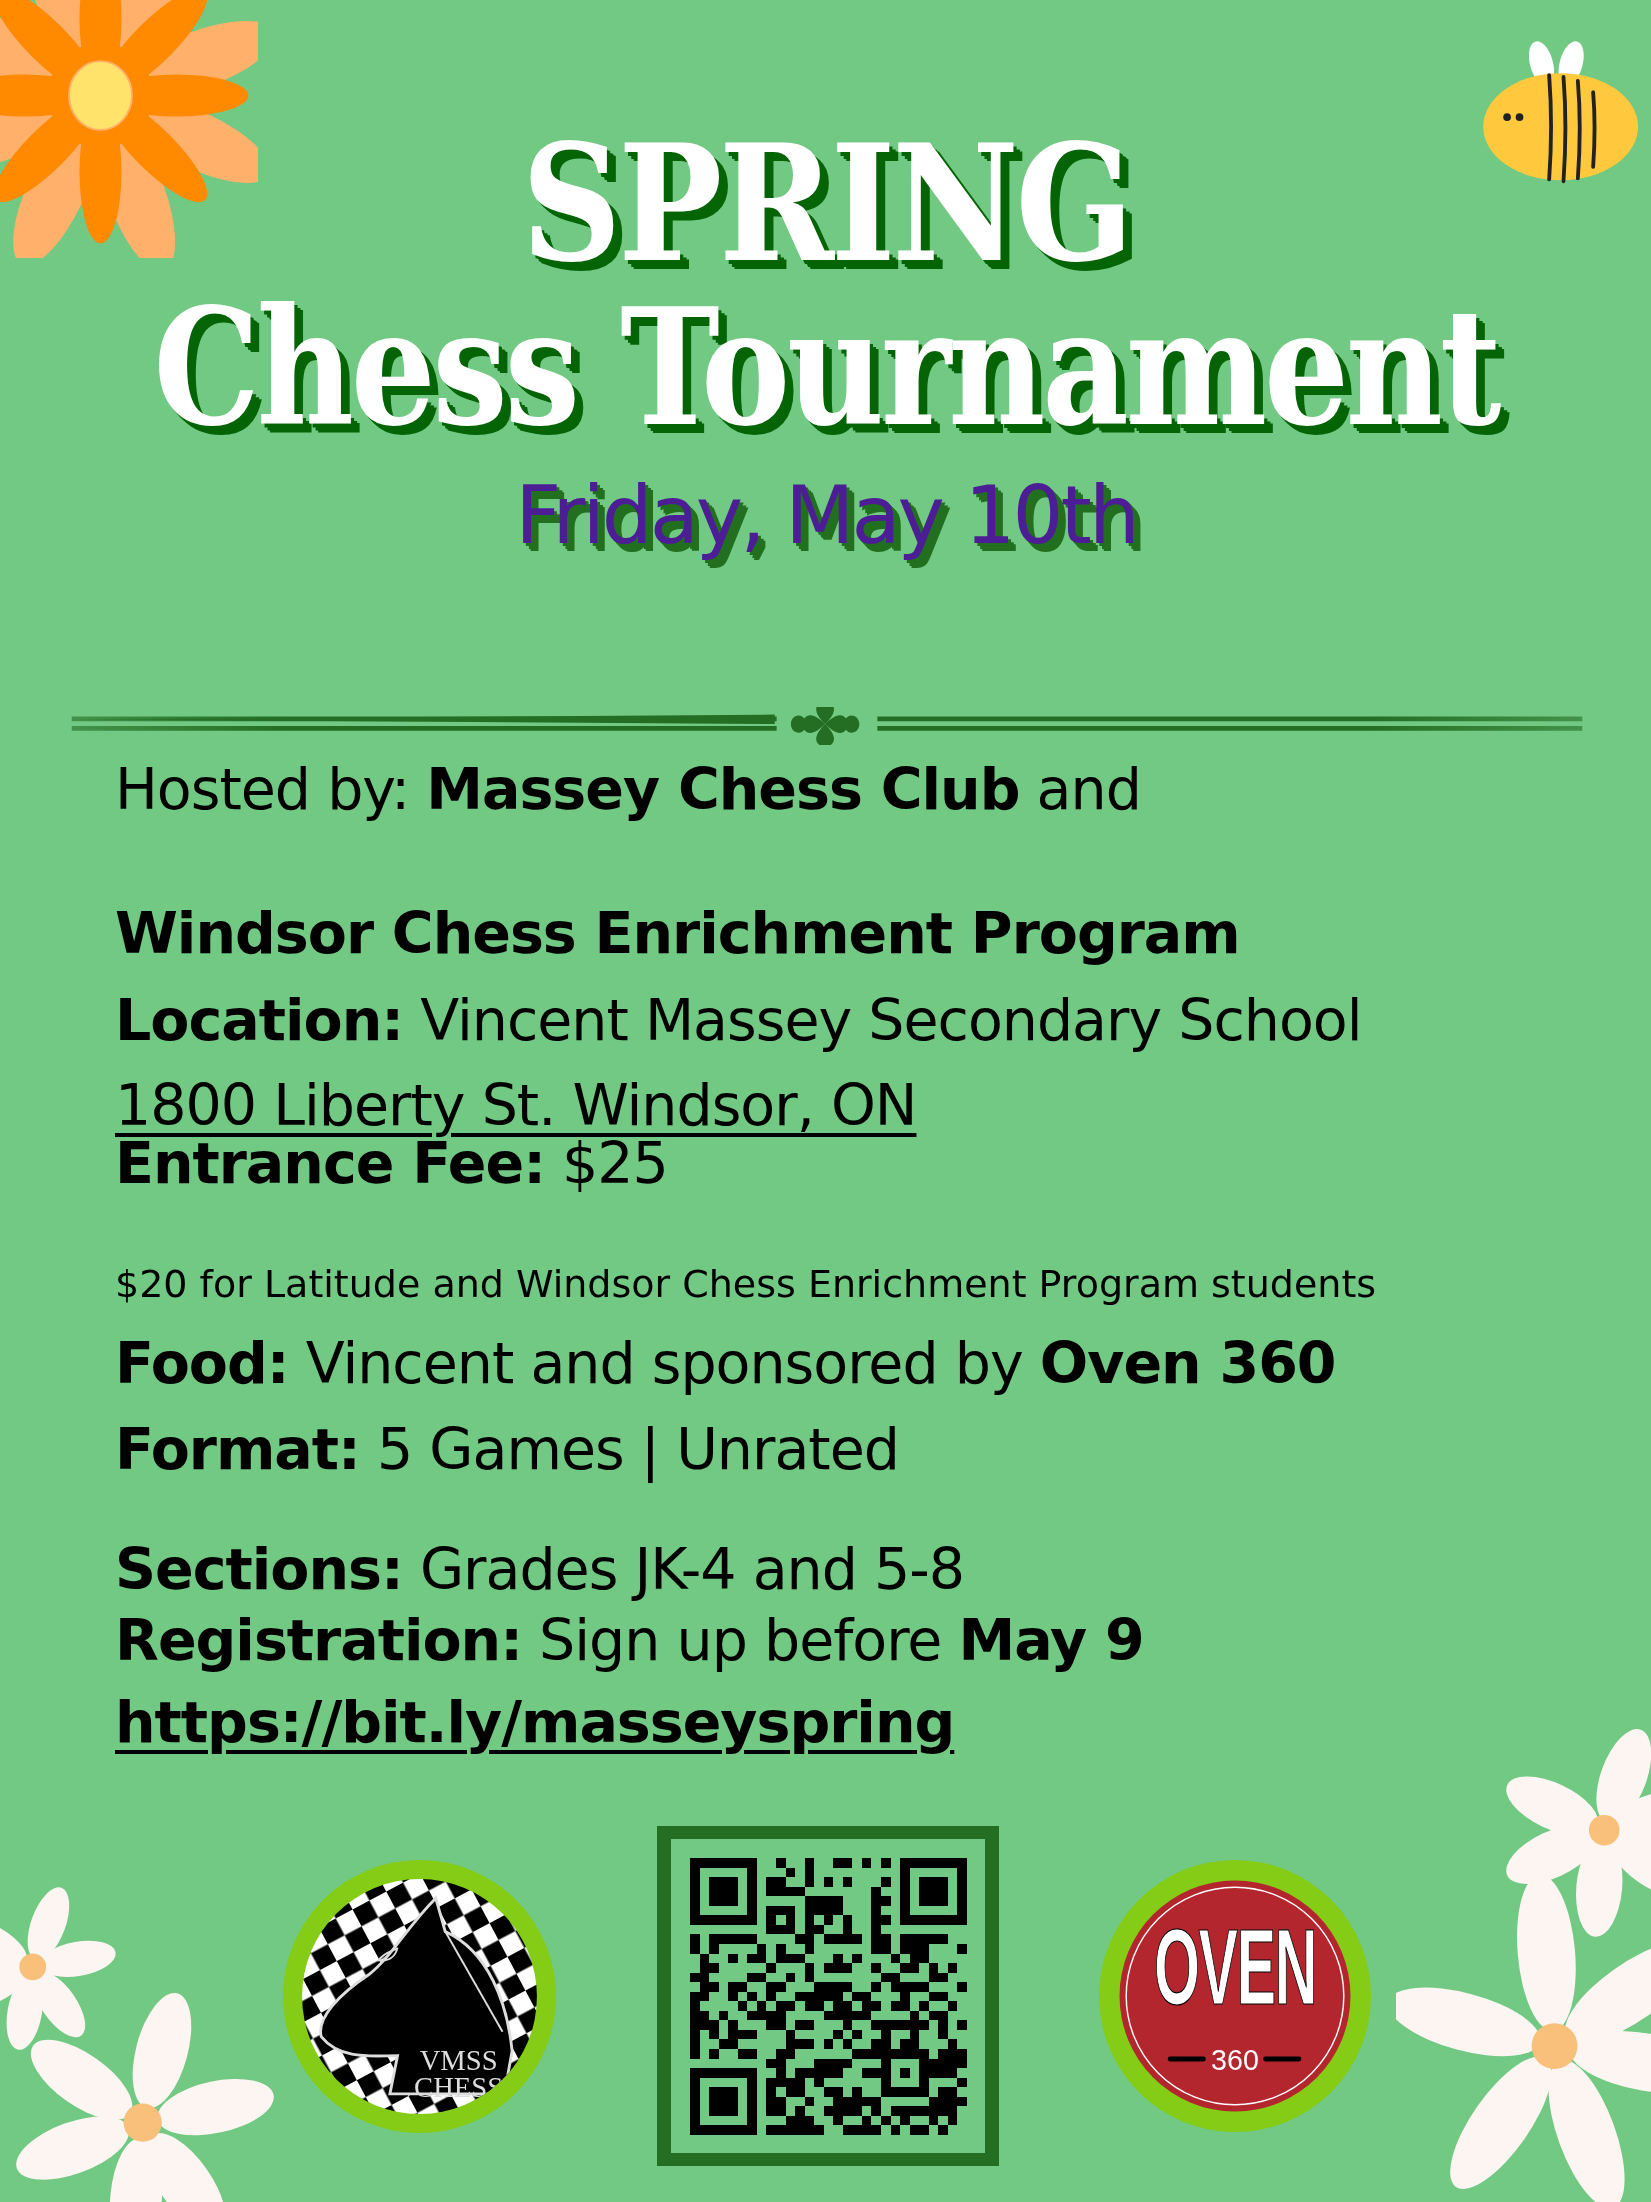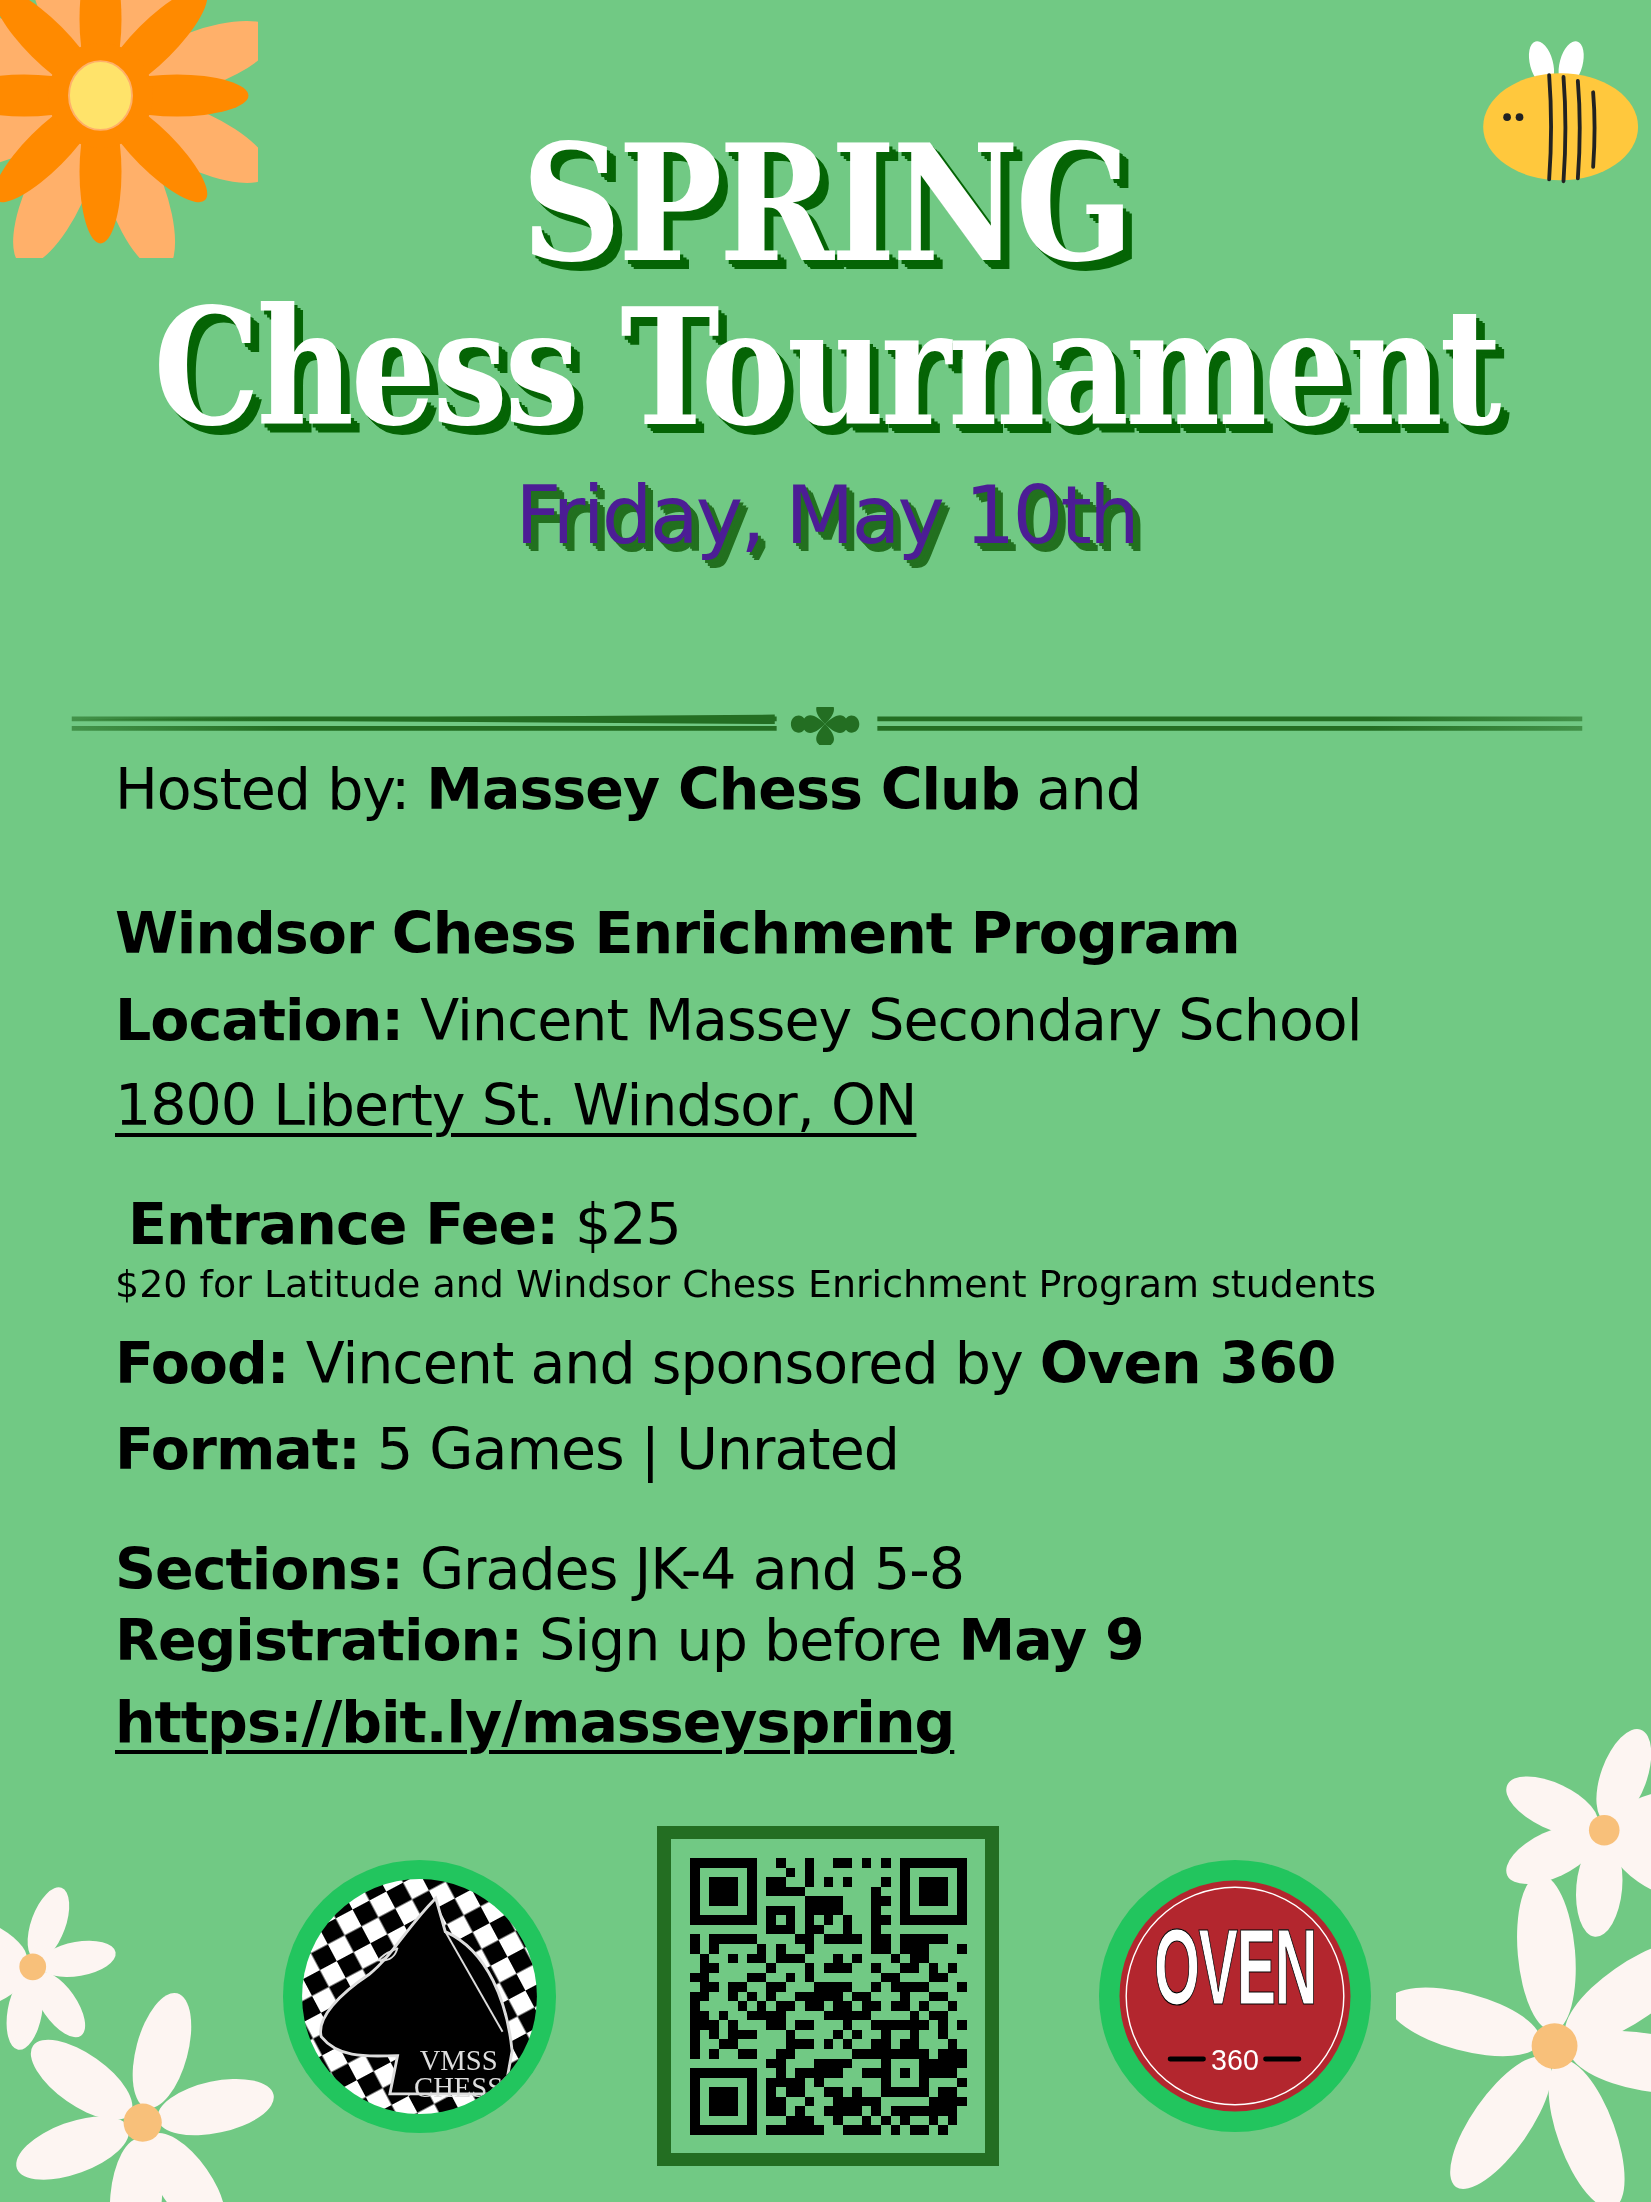--- a/index.html
+++ b/index.html
@@ -33,21 +33,21 @@
   .divider { position:absolute; top:707px; left:67px; width:1520px; height:38px; }
 
   .info { position:absolute; left:115px; font-size:57px; line-height:69px; white-space:nowrap;
           font-family:"DejaVu Sans", "Liberation Sans", sans-serif; letter-spacing:-1px; }
   .info .lbl { font-weight:bold; }
   .info .val { font-weight:normal; }
   .info .strong { font-weight:bold; }
   .u { text-decoration:underline; text-decoration-thickness:3.8px; text-underline-offset:7.6px; }
   .small { font-size:38px; line-height:48px; letter-spacing:0; }
 
-  .logo-ring { position:absolute; border-radius:50%; background:#22c55e; }
+  .logo-ring { position:absolute; border-radius:50%; background:#84cc16; }
   .qr-frame { position:absolute; left:657px; top:1826px; width:342px; height:340px;
               background:#236E22; }
   .qr-inner { position:absolute; left:14.3px; top:13.4px; right:14.3px; bottom:13.4px; background:#71C984; }
 </style>
 </head>
 <body>
 
 <div class="poster">
 
   <svg class="abs" style="left:-57px;top:-67px" width="315" height="325" viewBox="-165 -170 330 340">
@@ -128,21 +128,21 @@
   </div>
 
   <div class="info" style="top:986px;">
     <span class="lbl">Location:</span>
     <span class="val">Vincent Massey Secondary School</span>
   </div>
   <div class="info" style="top:1071px;">
     <span class="val u">1800 Liberty St. Windsor, ON</span>
   </div>
 
-  <div class="info" style="top:1190px;margin-left:13px;">
+  <div class="info" style="top:1129px;">
     <span class="lbl">Entrance Fee:</span>
     <span class="val">$25</span>
   </div>
   <div class="info small" style="top:1260px;">
     <span class="val">$20 for Latitude and Windsor Chess Enrichment Program students</span>
   </div>
 
   <div class="info" style="top:1329px;">
     <span class="lbl">Food:</span>
     <span class="val">Vincent and sponsored by</span>

